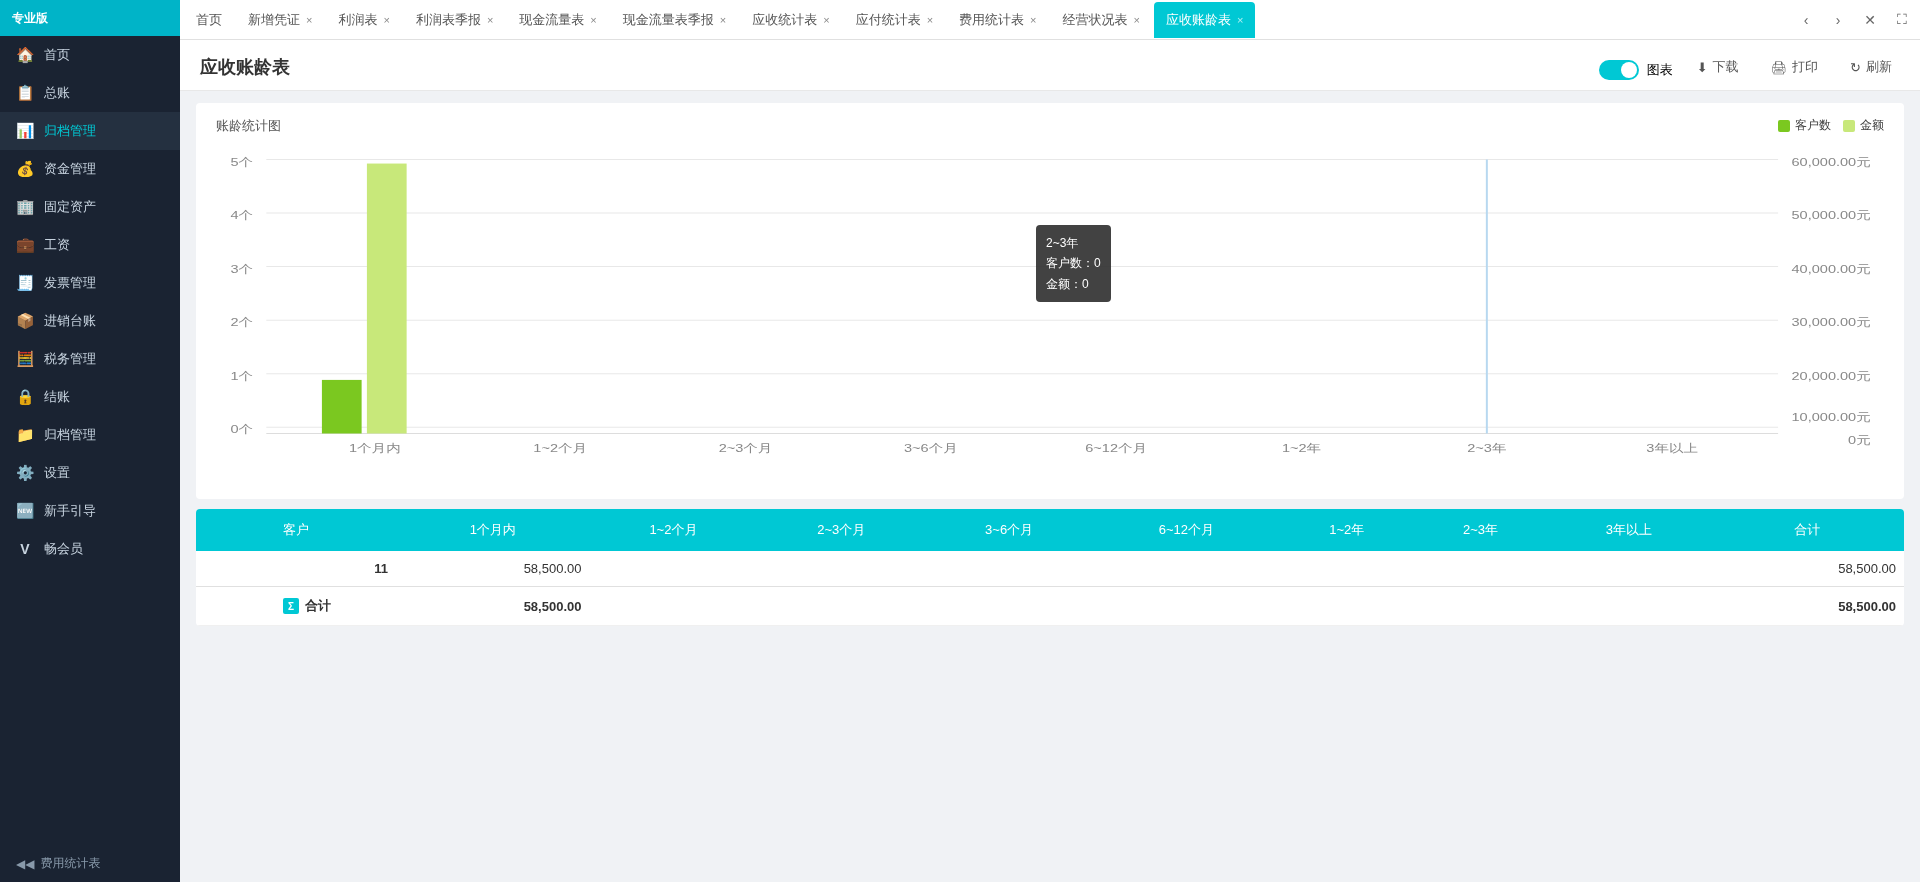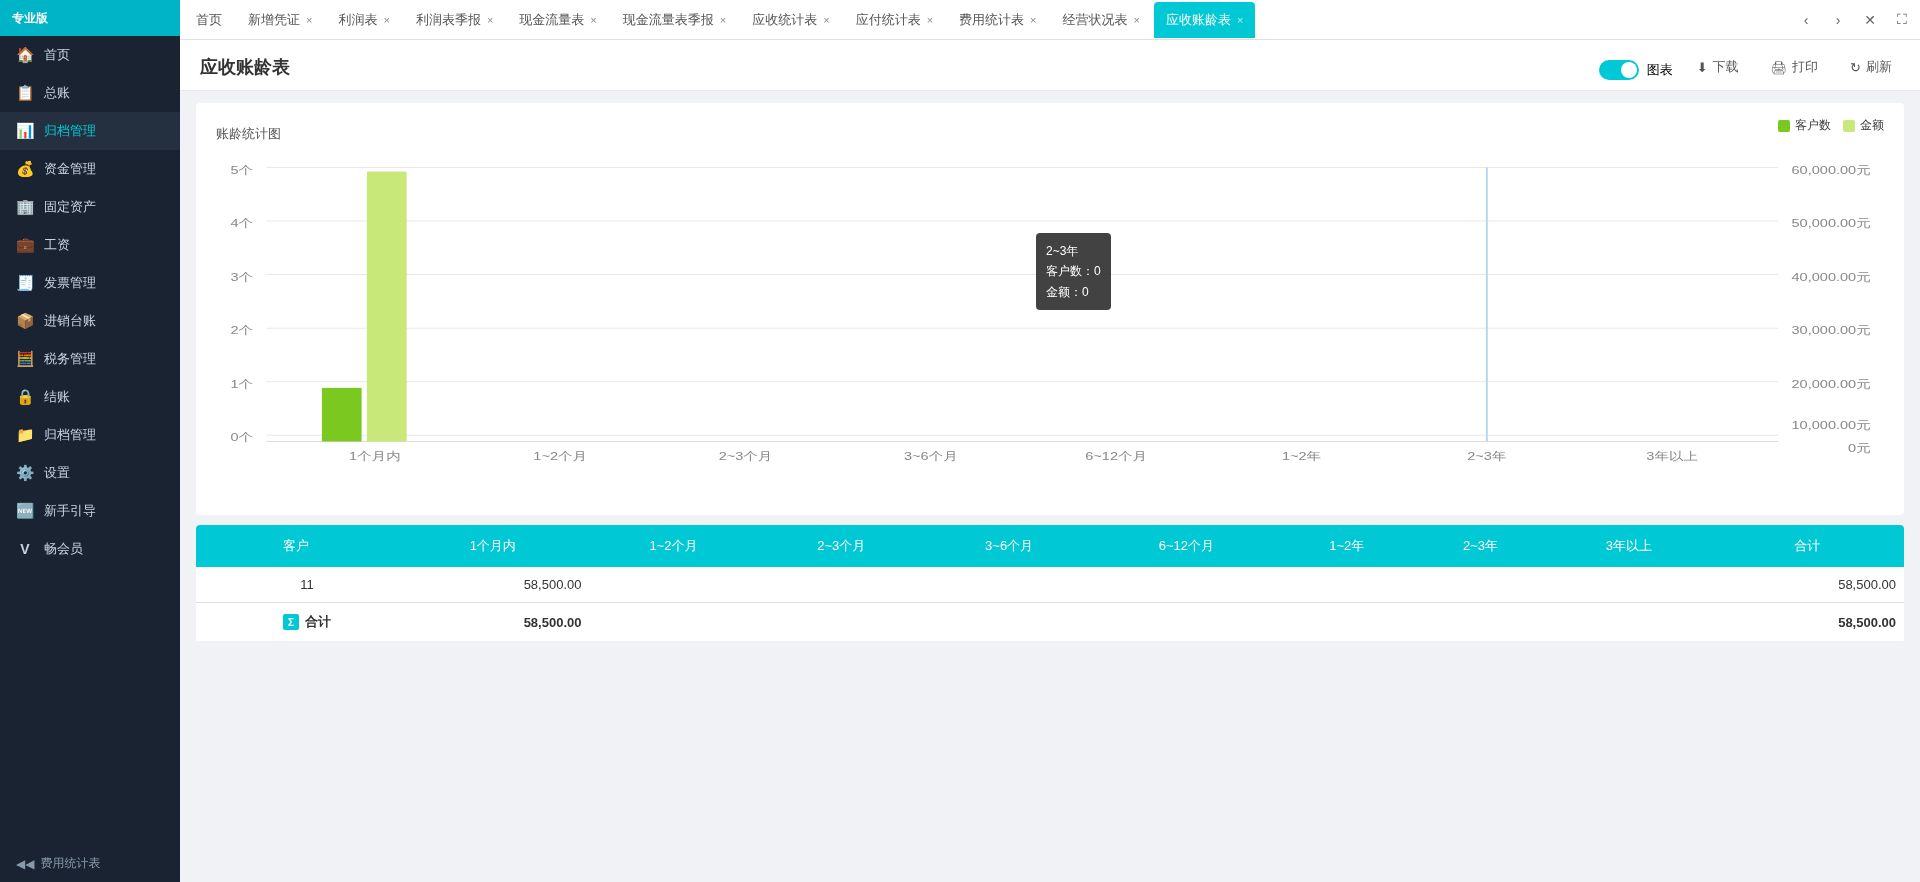--- a/index.html
+++ b/index.html
@@ -163,21 +163,21 @@
       color: #555;
       font-size: 13px;
       padding: 4px 8px;
       border-radius: 3px;
     }
 
     
     .chart-area {
       background: white;
       margin: 12px 16px 10px 16px;
-      padding: 22px 20px;
+      padding: 14px 20px;
       border-radius: 4px;
       flex-shrink: 0;
       position: relative;
     }
     .chart-title {
       font-size: 13px;
       color: #555;
       margin-bottom: 10px;
     }
     .chart-legend {
@@ -236,21 +236,21 @@
       margin-left: 32px;
     }
     tbody tr {
       border-bottom: 1px solid #f0f0f0;
     }
     tbody td {
       padding: 10px 8px;
       text-align: right;
       color: #333;
     }
-    tbody td:first-child { text-align: center; padding-left: 30px; }
+    tbody td:first-child { padding-left: 30px; font-weight: bold; }
     .total-row td {
       font-weight: bold;
       border-top: 1px solid #e0e0e0;
     }
     .total-label {
       display: flex;
       align-items: center;
       justify-content: center;
       gap: 6px;
     }

